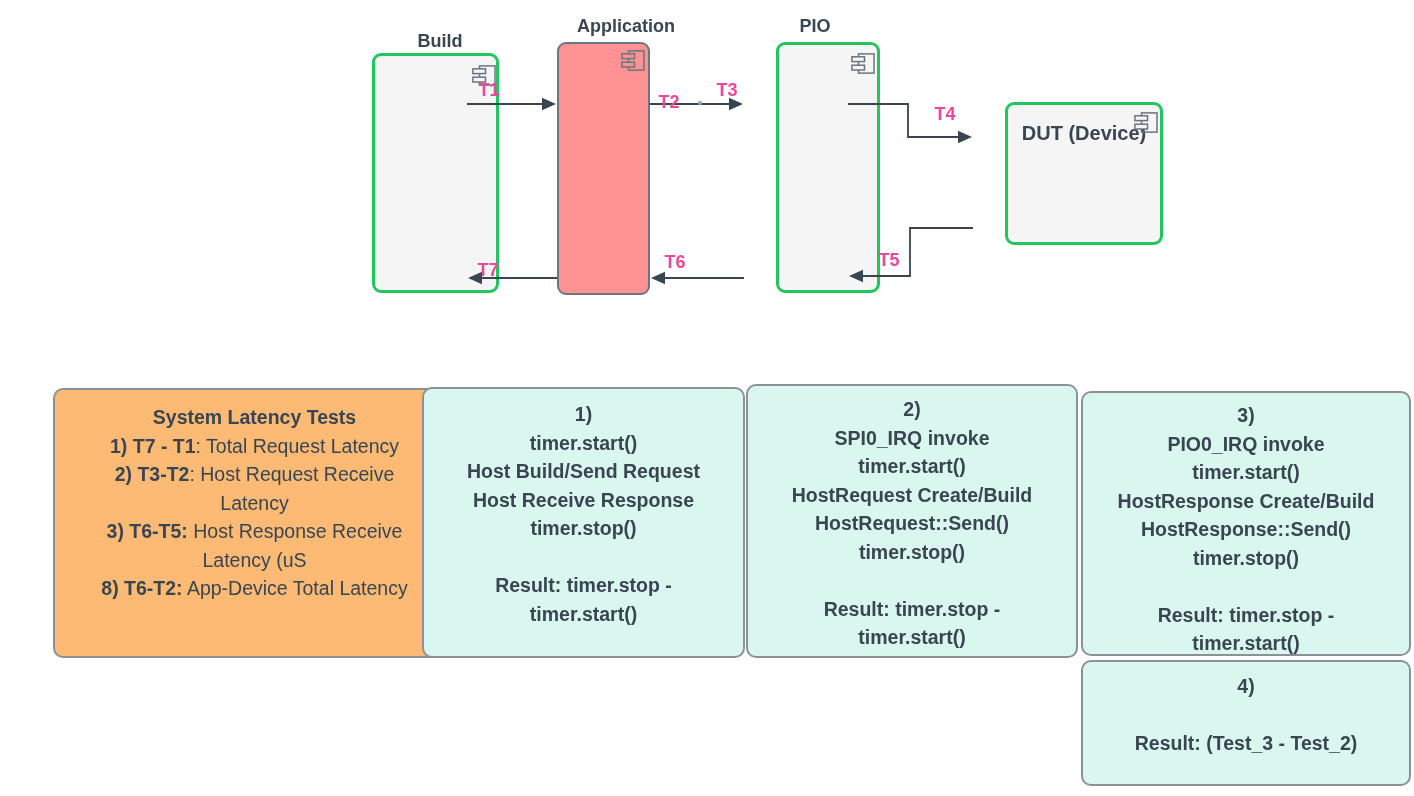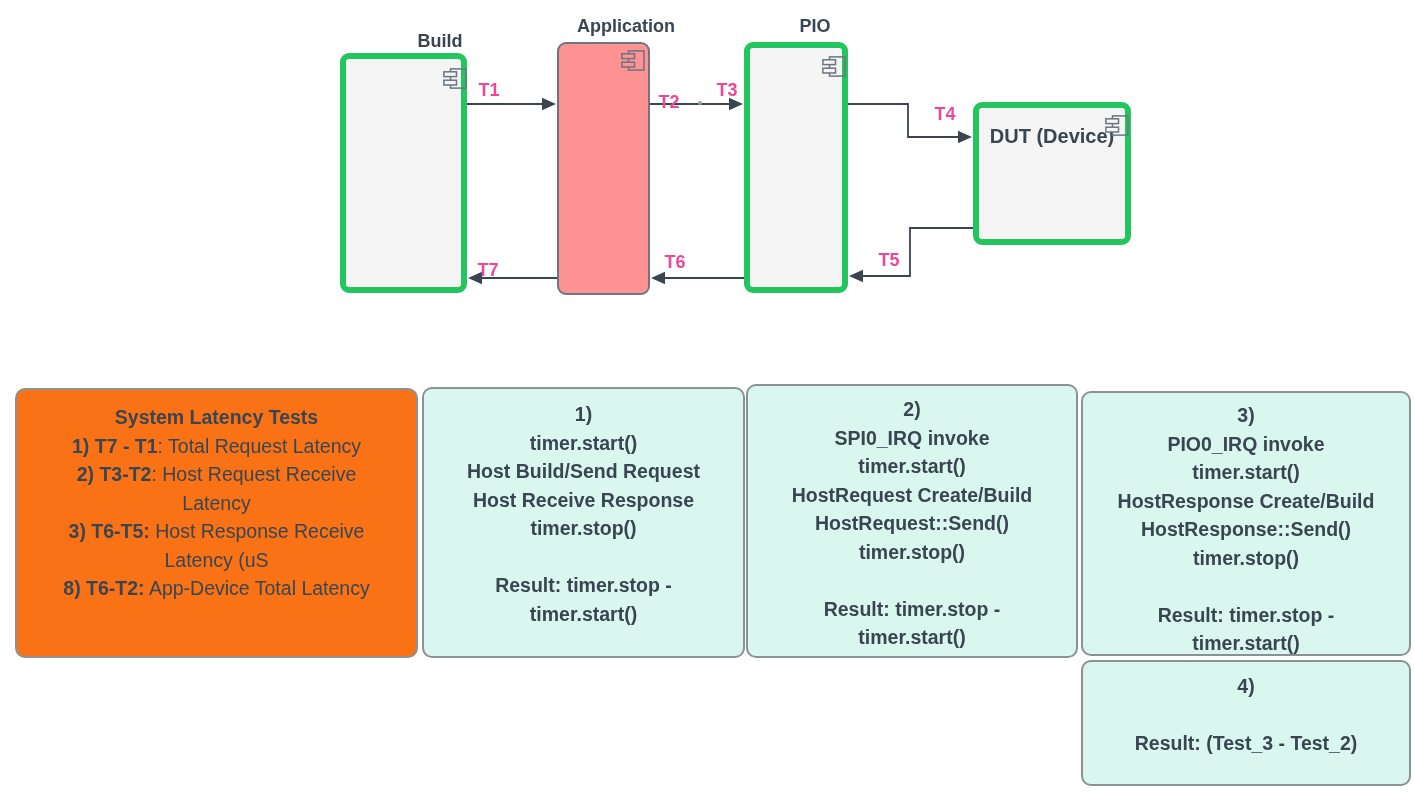--- a/index.html
+++ b/index.html
@@ -2,21 +2,21 @@
 <html><head>
 <meta charset="utf-8">
 <style>
   html,body{margin:0;padding:0;background:#ffffff;}
   .stage{
     position:relative;width:1414px;height:796px;background:#ffffff;overflow:hidden;
     font-family:"Liberation Sans", sans-serif;color:#3a4552;
   }
   
   .node{position:absolute;border-radius:9px;box-sizing:border-box;}
-  .node.gray{background:#f5f5f5;border:6px solid #22c55e;}
+  .node.gray{background:#f5f5f5;border:3px solid #22c55e;margin-left:32px;}
   .node.red{background:#ff9393;border:2px solid #6b7680;}
   .node-host{left:340px;top:53px;width:127px;height:240px;}
   .node-application{left:557px;top:42px;width:93px;height:253px;}
   .node-pio{left:744px;top:42px;width:104px;height:251px;}
   .node-dut{left:973px;top:102px;width:158px;height:143px;}
   .dut-label{
     position:absolute;left:0;right:0;top:17px;text-align:center;
     font-size:20px;font-weight:bold;color:#3a4552;
   }
   
@@ -40,21 +40,21 @@
   .alabel{
     position:absolute;font-size:18px;font-weight:bold;color:#ec4899;
     text-align:center;width:40px;white-space:nowrap;
   }
   
   .note{
     position:absolute;border-radius:10px;box-sizing:border-box;
     border:2px solid #8c9196;text-align:center;
     font-size:19.5px;line-height:28.5px;color:#3a4552;
   }
-  .note.yellow{background:#f97316;}
+  .note.yellow{background:#fdba74;margin-left:38px;}
   .note.teal{background:#d9f7ee;font-weight:bold;}
   .note-latency{left:15px;top:388px;width:403px;height:270px;padding:13px 25px 0 25px;}
   .note-test1{left:422px;top:387px;width:323px;height:271px;padding-top:11px;}
   .note-test2{left:746px;top:384px;width:332px;height:274px;padding-top:9px;}
   .note-test3{left:1081px;top:391px;width:330px;height:265px;padding-top:8px;}
   .note-test4{left:1081px;top:660px;width:330px;height:126px;padding-top:10px;}
   .y-title{font-weight:bold;}
   .b{font-weight:bold;}
   .pre{white-space:pre-line;padding:0 6px;}
 </style>

